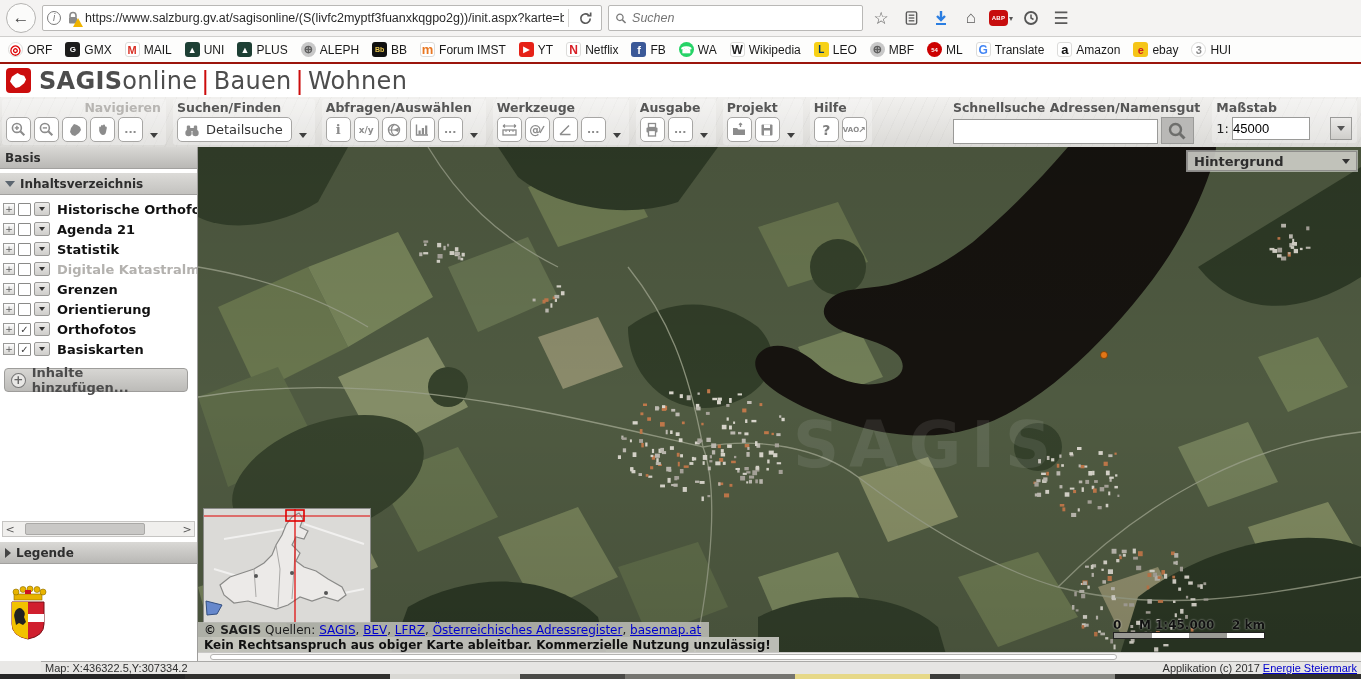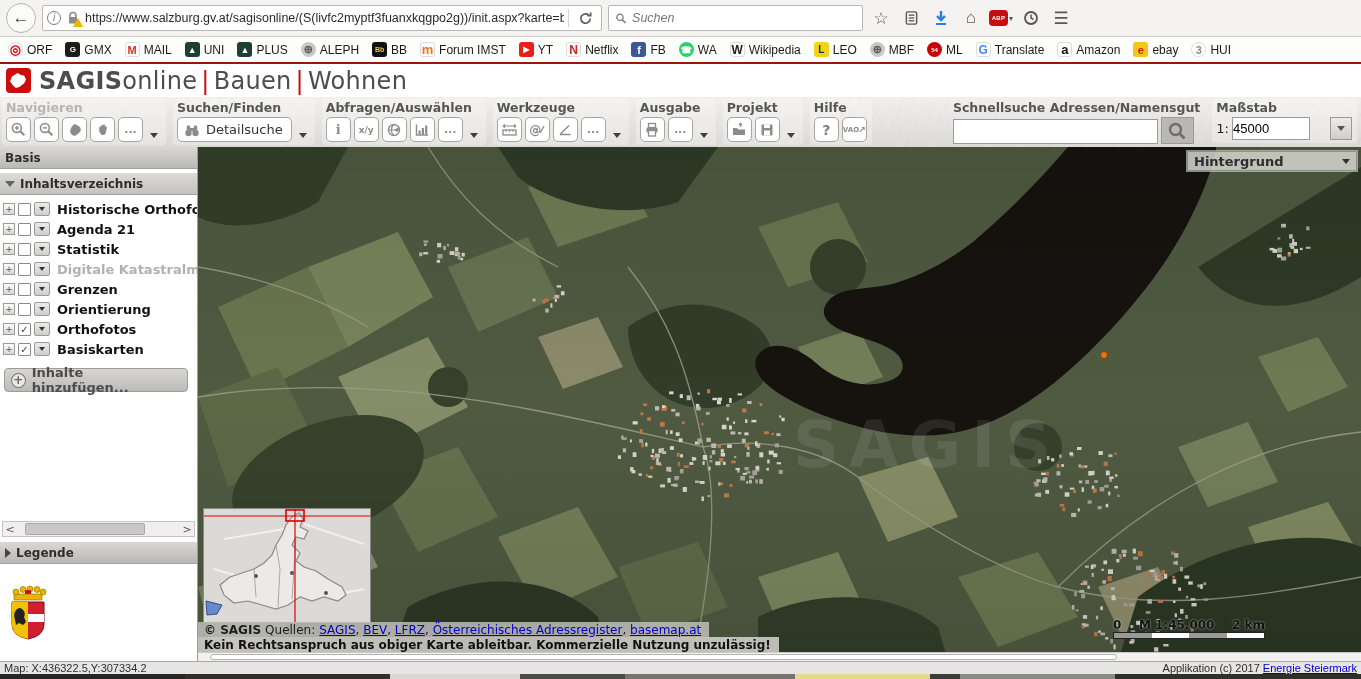--- a/index.html
+++ b/index.html
@@ -35,21 +35,21 @@
   #site-title .bold { font-weight:bold; }
   #site-title .red-pipe { color:#cc0d0d; font-weight:normal; padding:0 4px; }
 
   
   #toolbar { height:50px; background:
       repeating-linear-gradient(115deg, rgba(130,130,125,0.05) 0 1px, transparent 1px 10px),
       linear-gradient(#f1f0ee,#dbdad7);
     display:flex; align-items:flex-start; padding:2px 4px 0 2px; gap:7px; }
   .tgroup { background:rgba(255,255,255,0.28); border-radius:3px; padding:1px 5px 3px 4px; flex:0 0 auto; }
   .tgroup-title { font-size:12.5px; font-weight:bold; color:#565656; font-family:"DejaVu Sans",sans-serif; margin-bottom:2px; white-space:nowrap; }
-  .tgroup-title.disabled { color:#b7b5b2; }
+  .tgroup-title.disabled { color:#b7b5b2;text-align:right; }
   .tgroup-row { display:flex; align-items:flex-end; gap:3px; }
   .tbtn { width:25px; height:25px; background:#fff; border:1px solid #a7a6a4; border-radius:5px; display:flex; align-items:center; justify-content:center; color:#8c8c8c; cursor:pointer; font-family:"DejaVu Sans",sans-serif; }
   .tbtn.wide { width:auto; padding:0 8px 0 5px; gap:5px; font-size:13px; color:#333; }
   .tbtn .glyph { font-size:11px; font-weight:bold; color:#8c8c8c; letter-spacing:0; }
   .tdrop { width:14px; height:14px; display:flex; align-items:center; justify-content:center; cursor:pointer; margin-left:1px; }
   .tdrop::after { content:""; width:0; height:0; border-left:4px solid transparent; border-right:4px solid transparent; border-top:5px solid #3f3f3f; }
   #schnellsuche-input { width:205px; height:25px; border:1px solid #9a9a98; background:#fff; font-size:13px; padding:0 4px; outline:none; }
   .search-btn { width:33px; height:27px; background:#b9b8b6; border:1px solid #9a9a98; display:flex; align-items:center; justify-content:center; cursor:pointer; }
   .scale-wrap { display:flex; align-items:center; gap:3px; }
   .scale-prefix { font-size:13px; color:#222; font-family:"DejaVu Sans",sans-serif; }
@@ -105,21 +105,21 @@
   #scalebar .labels { display:flex; justify-content:space-between; font-size:12px; font-weight:bold; color:#111; text-shadow:0 0 2px rgba(255,255,255,0.7); }
   #scalebar .bar { height:7px; border:1px solid #222; display:flex; background:#fff; }
   #scalebar .seg { flex:1; }
   #scalebar .seg.g { background:#9a9a95; }
   #map-hscroll { position:absolute; left:0; top:505px; width:100%; height:9px; background:#f2f1ef; border-top:1px solid #c9c8c6; }
   #map-hscroll .thumb { position:absolute; left:12px; top:1px; width:78%; height:6px; background:#fff; border:1px solid #b5b4b2; border-radius:3px; cursor:grab; }
   .wm { font-family:"DejaVu Sans",sans-serif; }
 
   
   #statusbar { height:13px; background:#e6e5e3; border-top:1px solid #aaa9a7; display:flex; justify-content:space-between; align-items:center;
-    padding:0 4px; font-size:11px; color:#2e2e2e; overflow:hidden; }
+    padding:0 4px; font-size:11px; color:#2e2e2e; overflow:hidden;margin-left:41px; }
   #statusbar .right { white-space:nowrap; }
   #statusbar a { color:#0000cc; text-decoration:underline; cursor:pointer; }
   #desktop-sliver { height:5px; display:flex; }
   #desktop-sliver div { height:100%; }
 </style>
 </head>
 <body>
 
 <div id="chrome">
   <div class="nav-circle">←</div>

